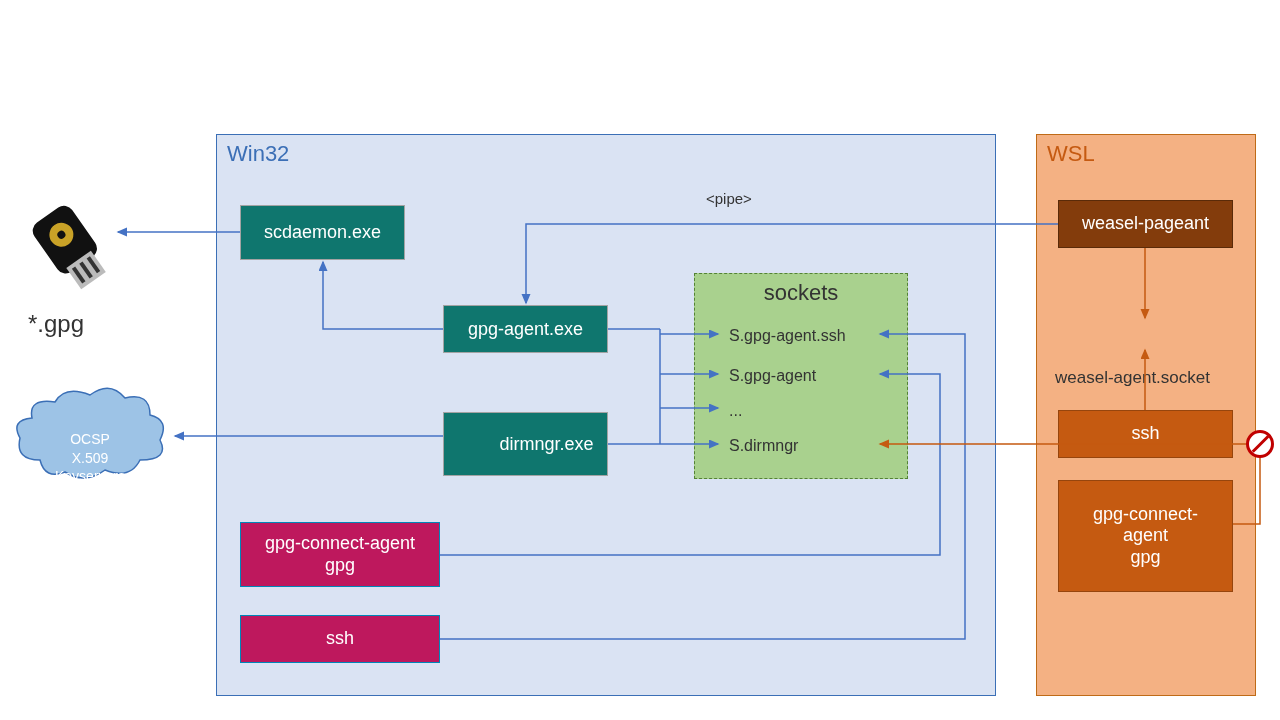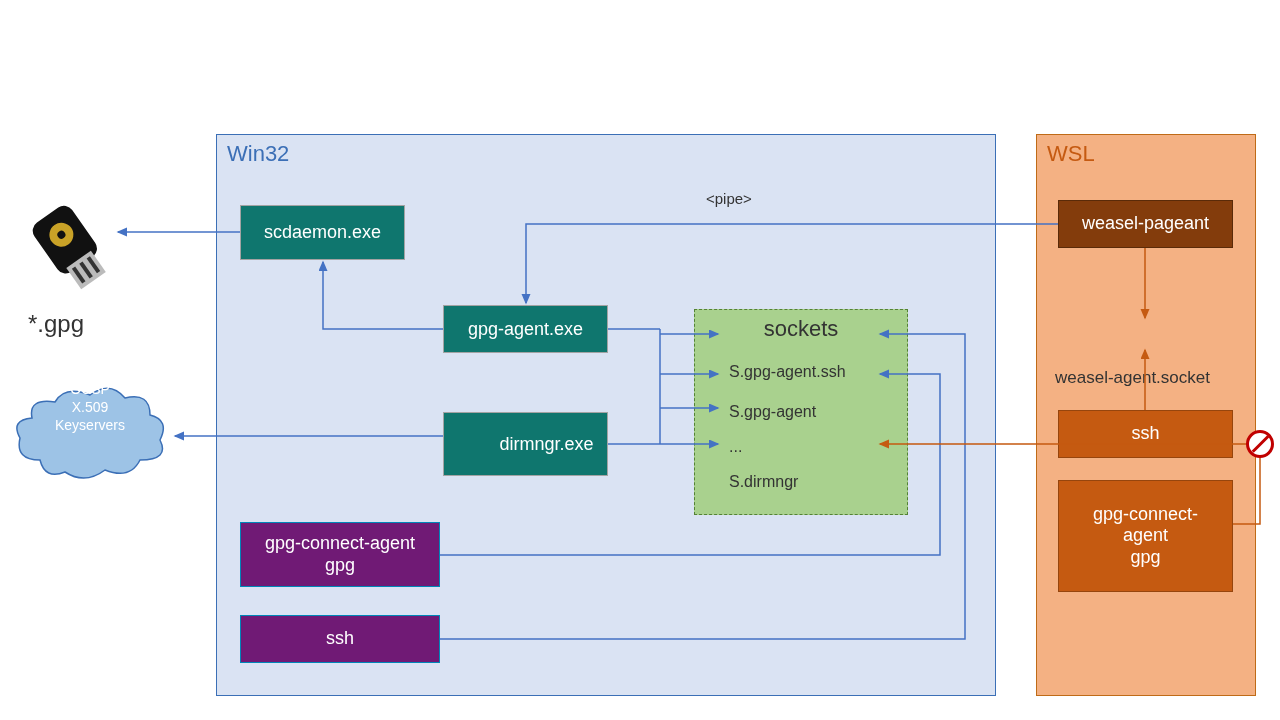--- a/index.html
+++ b/index.html
@@ -29,35 +29,35 @@
   }
   .title-label {
     position: absolute;
     top: 6px;
     left: 10px;
     font-size: 22px;
     color: #3b6fb6;
   }
   .title-label.wsl { color: #c55a11; font-size: 22px; }
   .proc-dark { background: #0f766e; border: 1px solid #a3a3a3; color: #fff; font-size: 18px; justify-content: center; }
-  .proc-light { background: #701a75; border: 1px solid #0086b8; color: #fff; font-size: 18px; line-height: 1.2; }
+  .proc-light { background: #be185d; border: 1px solid #0086b8; color: #fff; font-size: 18px; line-height: 1.2; }
   .proc-brown { background: #833c0c; border: 1px solid #5a2a08; color: #fff; font-size: 18px; line-height: 1.2; }
   .proc-orange { background: #c55a11; border: 1px solid #96450d; color: #fff; font-size: 18px; line-height: 1.2; flex-direction: column;}
-  .socket-box { background: #a9d18e; border: 1.5px dashed #548235; margin-top: 36px; }
+  .socket-box { background: #a9d18e; border: 1.5px dashed #548235; }
   .socket-title { font-size: 22px; color: #333; }
   .socket-item { position: absolute; font-size: 16px; color: #333; }
   .free-label { position: absolute; font-size: 15px; color: #333; }
   svg.conn { position: absolute; top: 0; left: 0; width: 1280px; height: 720px; pointer-events: none; }
   .cloud {
     position: absolute;
     color: #fff;
     font-size: 14px;
     text-align: center;
     line-height: 1.3;
-    display: flex; align-items: flex-start; justify-content: center;
+    display: flex; align-items: flex-end; justify-content: center;
   }
   .prohibit {
     position: absolute;
     width: 22px; height: 22px;
     border: 3px solid #c00000;
     border-radius: 50%;
     background: #fff;
   }
   .prohibit::after {
     content: "";

